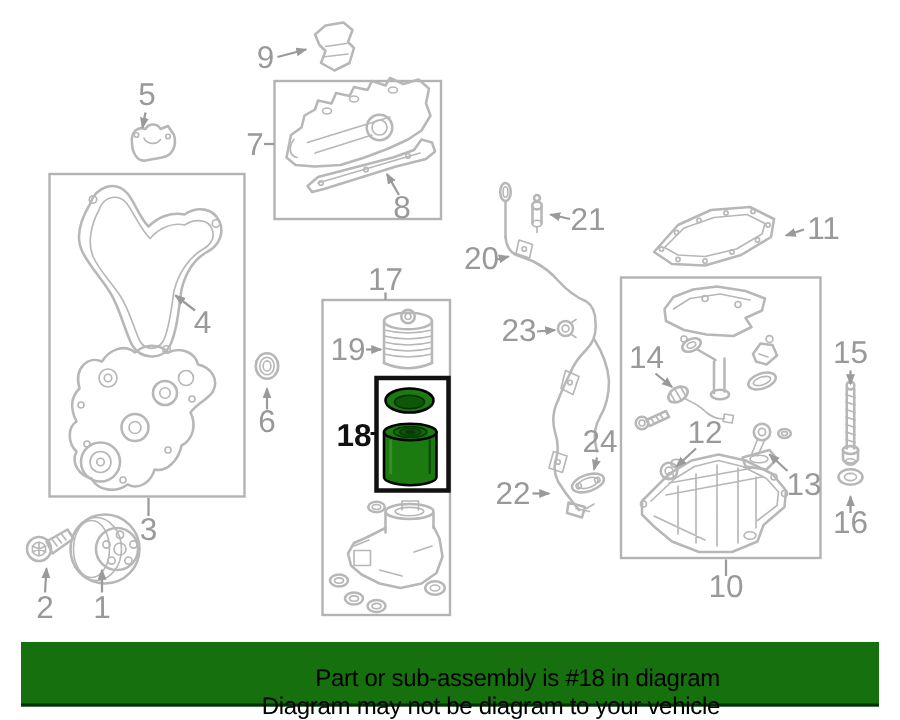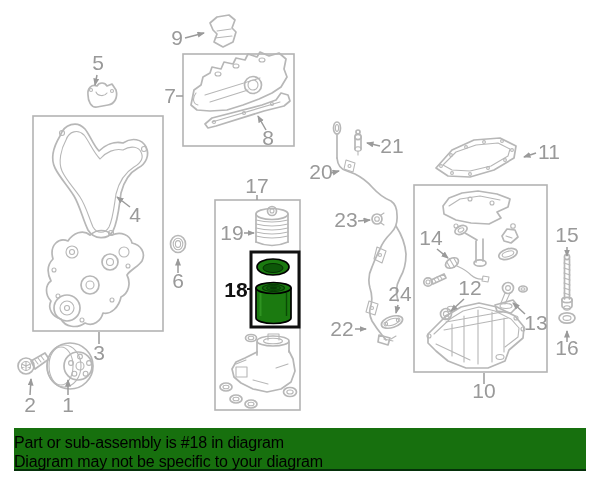--- a/index.html
+++ b/index.html
@@ -10,21 +10,21 @@
   .art{fill:none;stroke:#b7b7b7;stroke-width:1.7;stroke-linejoin:round;stroke-linecap:round;}
   .thin{stroke-width:1.1;}
   .lead{stroke:#9a9a9a;stroke-width:1.5;fill:none;}
   .leadk{stroke:#111111;stroke-width:2;fill:none;}
   .lbl{font-family:"Liberation Sans",sans-serif;font-size:21px;fill:#999999;text-anchor:middle;}
   .lbl18{font-family:"Liberation Sans",sans-serif;font-size:21px;font-weight:700;fill:#111111;text-anchor:middle;}
   .hbox{fill:#ffffff;stroke:#111111;stroke-width:3;}
   .hl{fill:#1b7a10;stroke:#000000;stroke-width:1.7;stroke-linejoin:round;}
   .hld{fill:none;stroke:#0a4a05;stroke-width:1.4;}
   .banner{position:absolute;left:14px;top:428px;width:572px;height:41px;background:#17700e;border-bottom:2px solid #05300a;color:#000000;}
-  .banner-inner{width:466px;text-align:left;font-size:16px;line-height:18.5px;padding-top:6px;letter-spacing:-0.2px;}
+  .banner-inner{width:466px;text-align:right;font-size:16px;line-height:18.5px;padding-top:16px;letter-spacing:-0.2px;}
 </style>
 </head>
 <body>
 
 <div class="stage">
 <svg width="600" height="428" viewBox="0 0 600 428">
   <defs>
     <marker id="ah" markerWidth="9" markerHeight="8" refX="6.5" refY="3" orient="auto" markerUnits="userSpaceOnUse">
       <path d="M0,0 L7.5,3 L0,6 Z" fill="#9a9a9a"></path>
     </marker>
@@ -341,16 +341,16 @@
     <text class="lbl" x="392" y="153">21</text>
     <text class="lbl" x="342" y="336">22</text>
     <text class="lbl" x="346" y="227">23</text>
     <text class="lbl" x="400" y="301">24</text>
   </g>
 </svg>
 
 <div class="banner">
   <div class="banner-inner">
     <div>Part or sub-assembly is #18 in diagram</div>
-    <div>Diagram may not be specific to your diagram</div>
+    <div>Diagram may not be diagram to your vehicle</div>
   </div>
 </div>
 </div>
 
 </body></html>

